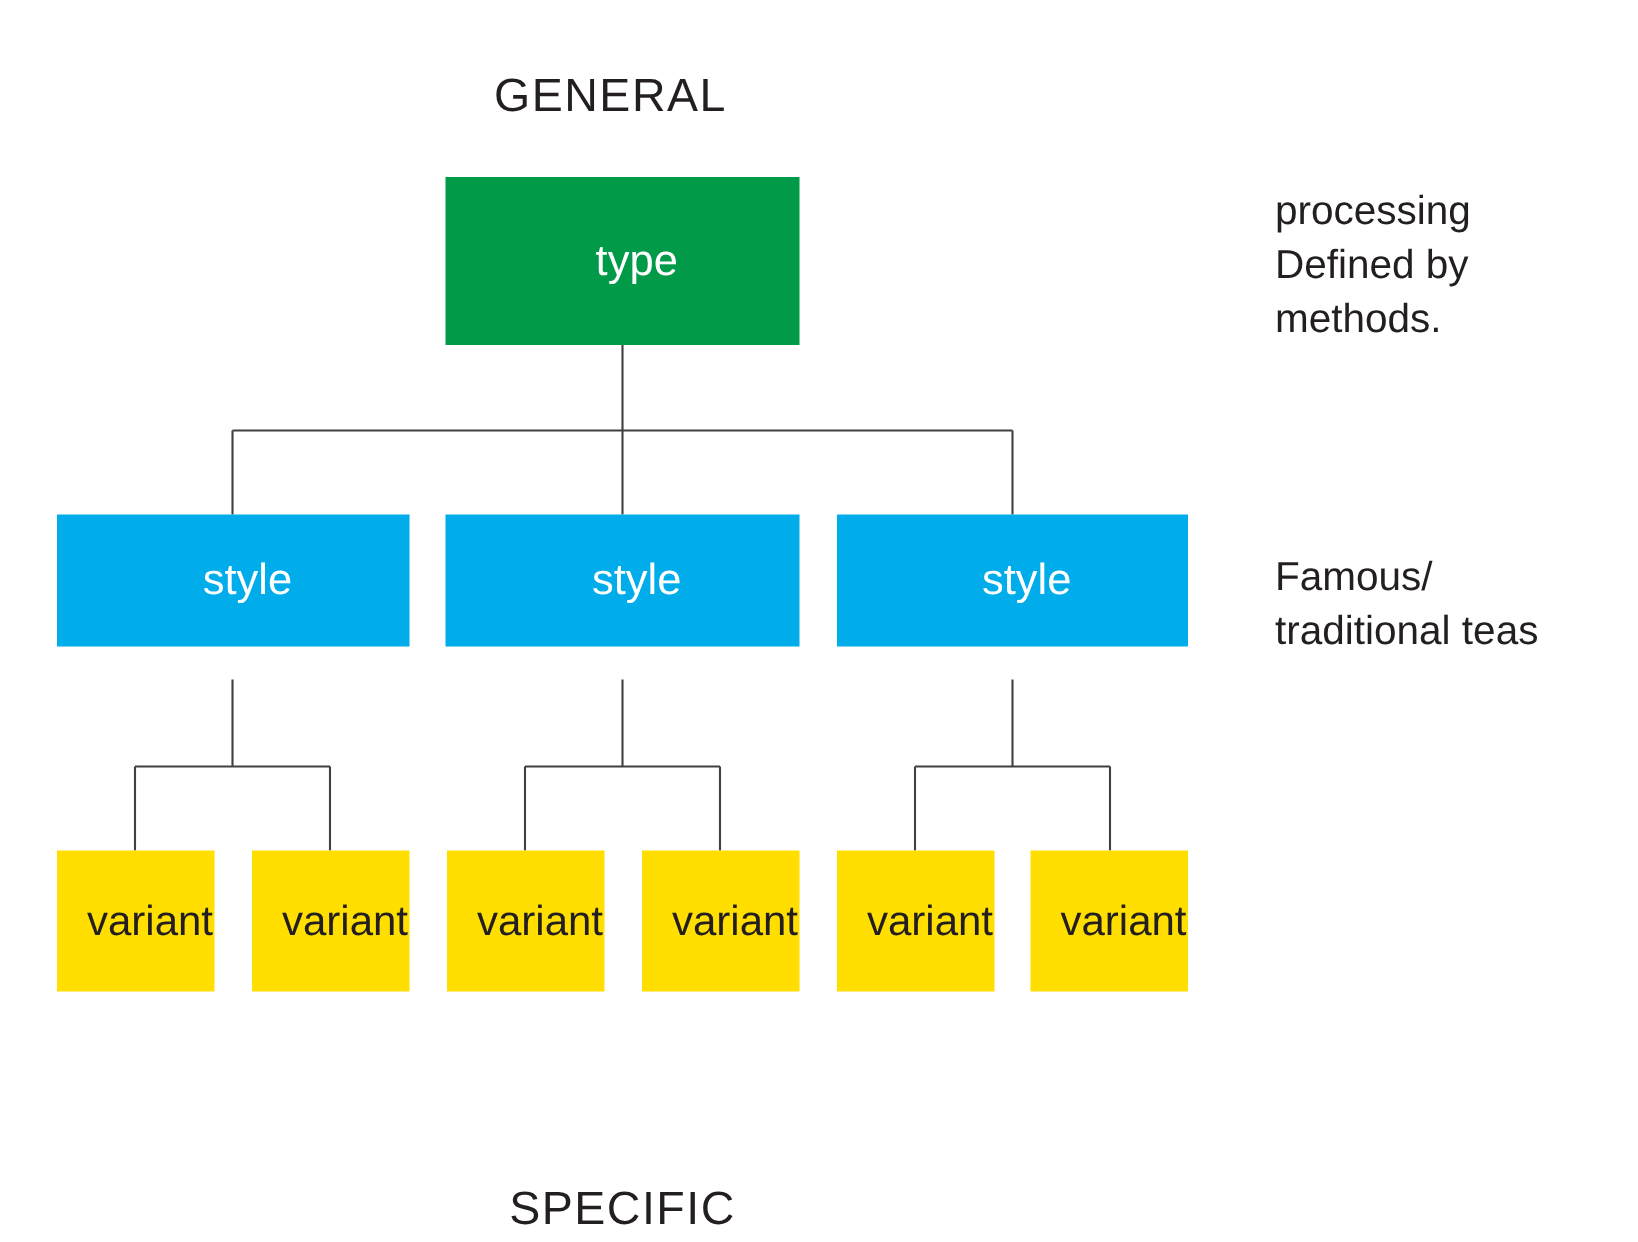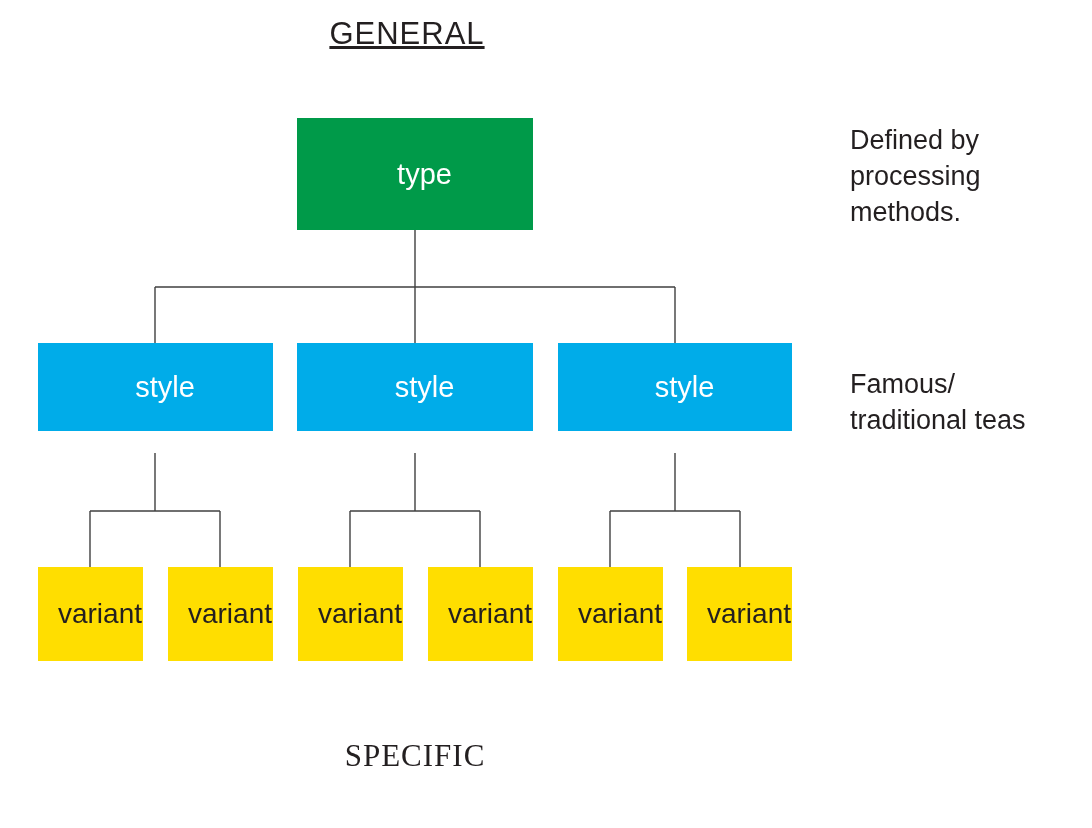--- a/index.html
+++ b/index.html
@@ -16,22 +16,22 @@
     overflow: hidden;
   }
   .axis-label {
     position: absolute;
     width: 320px;
     text-align: center;
     font-size: 31px;
     letter-spacing: 1px;
     color: #231F20;
   }
-  #label-general { left: 247px; top: 16px; text-decoration: underline; }
-  #label-specific { left: 255px; top: 738px; font-family: Liberation Serif, serif; }
+  #label-general { left: 247px; top: 46px; }
+  #label-specific { left: 255px; top: 788px; }
 
   #connectors {
     position: absolute;
     left: 0; top: 0;
     width: 1092px; height: 828px;
   }
 
   .box {
     position: absolute;
     display: flex;
@@ -128,22 +128,22 @@
     <span>variant</span>
   </div>
   <div id="variant-5" class="box box-variant">
     <span>variant</span>
   </div>
   <div id="variant-6" class="box box-variant">
     <span>variant</span>
   </div>
 
   <div id="annotation-type" class="annotation">
+    <div>processing</div>
     <div>Defined by</div>
-    <div>processing</div>
     <div>methods.</div>
   </div>
 
   <div id="annotation-style" class="annotation">
     <div>Famous/</div>
     <div>traditional teas</div>
   </div>
 
 
   <div id="label-specific" class="axis-label">SPECIFIC</div>

